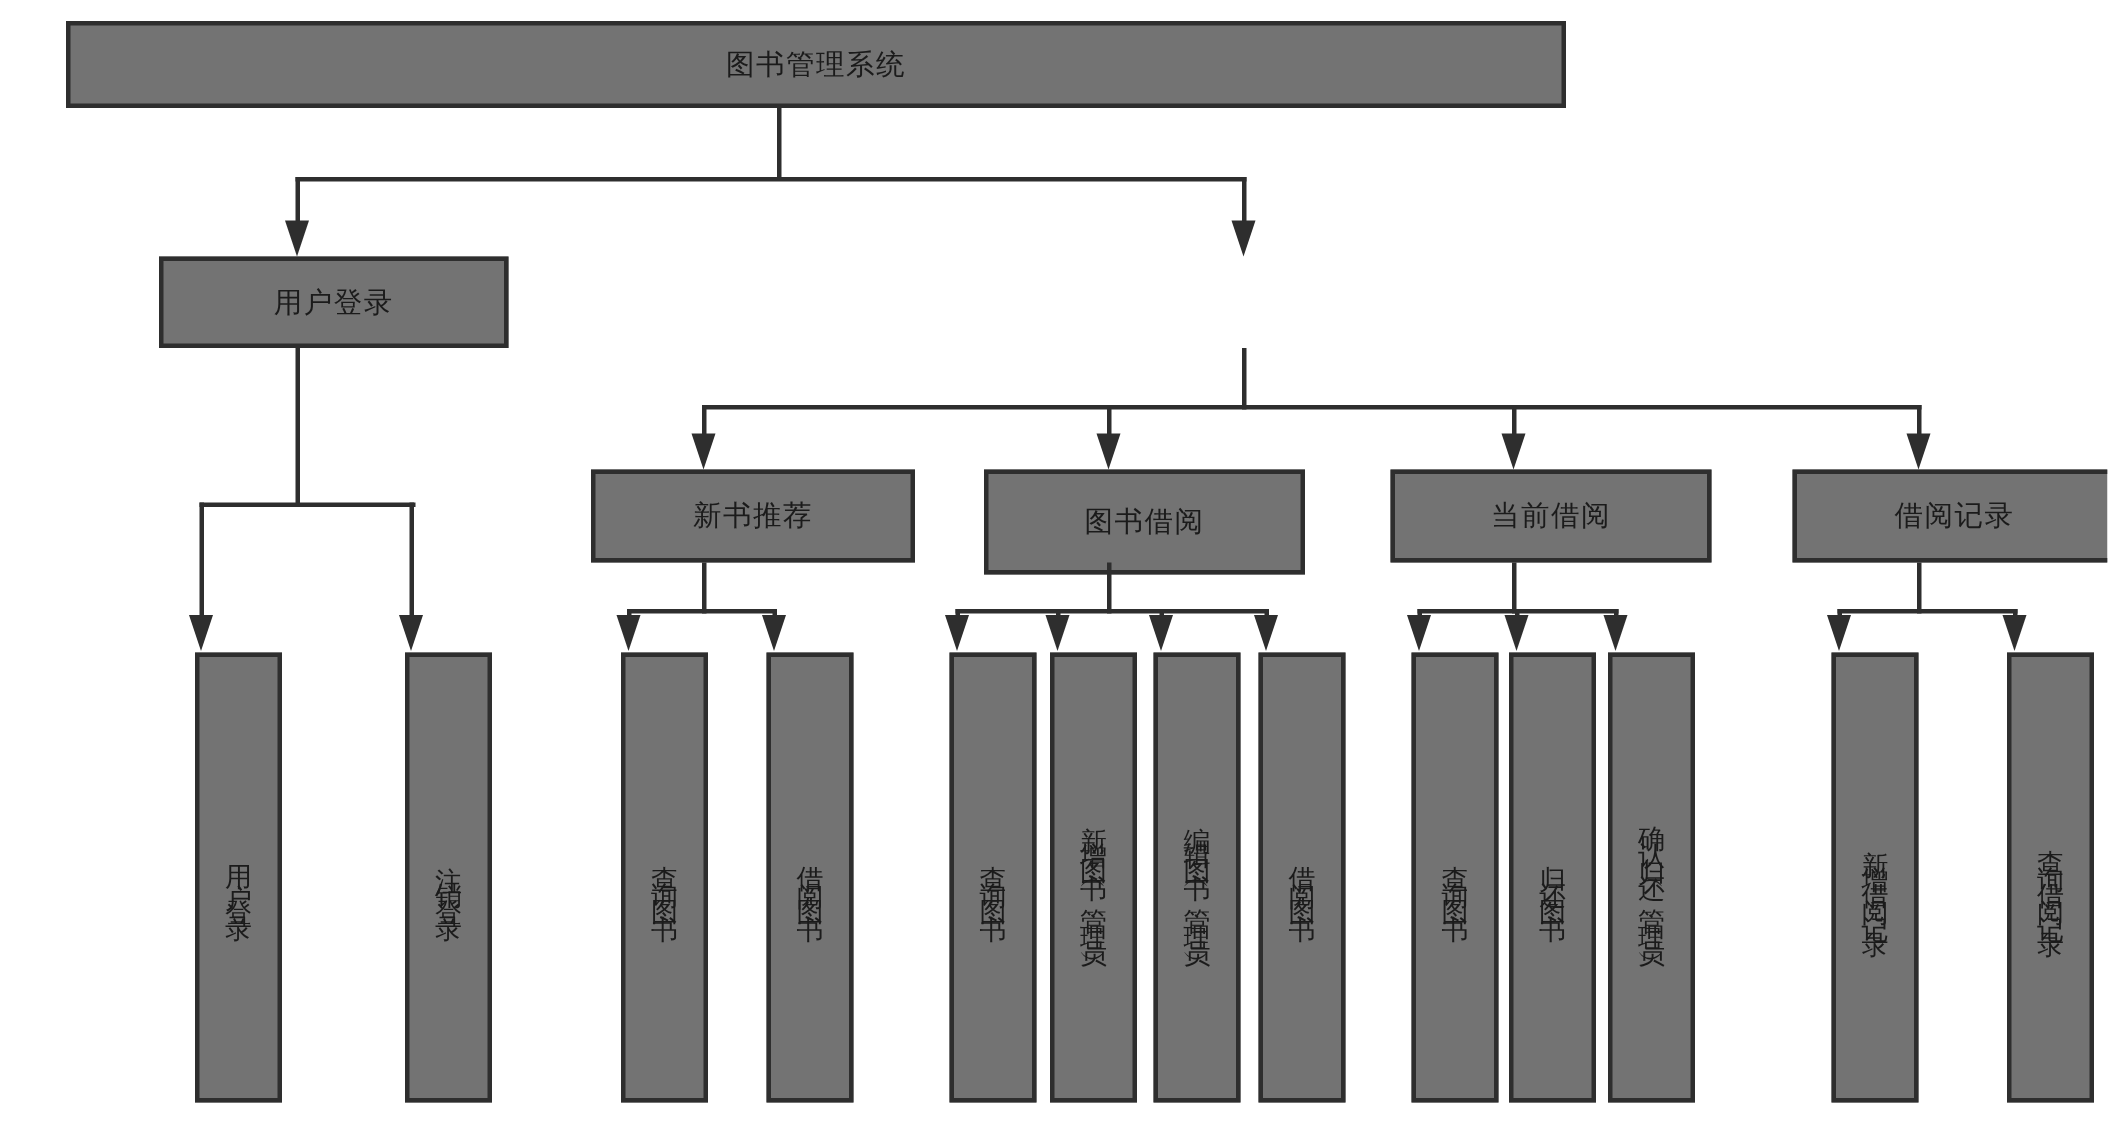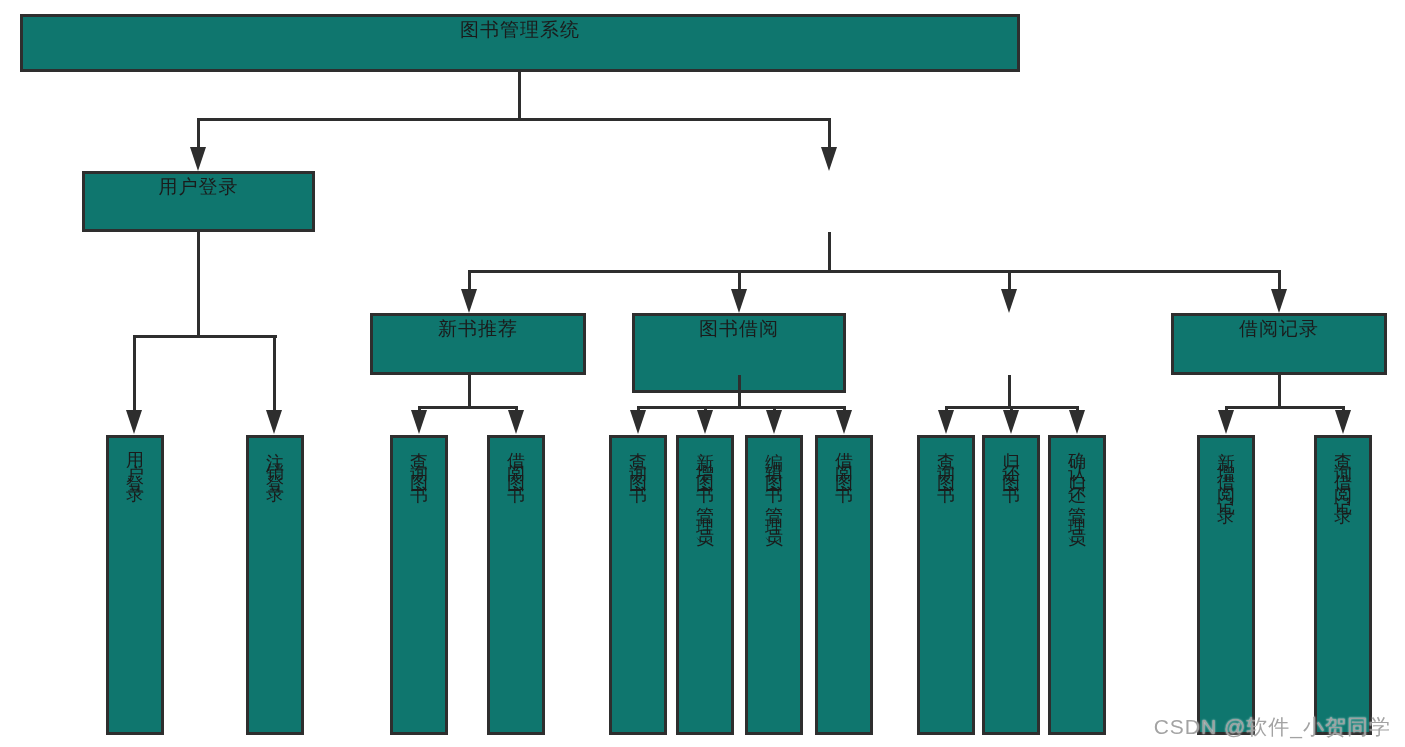--- a/index.html
+++ b/index.html
@@ -1,24 +1,24 @@
 <!DOCTYPE html>
 <html><head>
 <meta charset="utf-8">
 <style>
   html,body { margin:0; padding:0; background:#ffffff; }
   .stage {
     position:relative; width:1405px; height:747px; background:#ffffff;
     font-family:"Liberation Sans","DejaVu Sans",sans-serif; overflow:hidden;
   }
   .box {
-    position:absolute; box-sizing:border-box; background:#0f766e;
+    position:absolute; box-sizing:border-box; background:#737373;
     border:3px solid #2e2e2e; color:#1b1b1b;
-    display:flex; align-items:flex-start; justify-content:center;
-    font-size:19px; letter-spacing:1px; white-space:nowrap;
+    display:flex; align-items:center; justify-content:center;
+    font-size:19px; letter-spacing:1px; white-space:nowrap;margin-left:24px;
   }
   .leaf { top:435px; width:58px; height:300px; }
   .leaf .vt {
     writing-mode:vertical-rl; text-orientation:mixed;
     font-size:18px; line-height:1; letter-spacing:11px; white-space:nowrap;
   }
   .hline { position:absolute; height:3px; background:#2e2e2e; }
   .vline { position:absolute; width:3px; background:#2e2e2e; }
   .arr {
     position:absolute; width:0; height:0;
@@ -65,22 +65,25 @@
   <div class="vline" style="left:738px;  top:270px; height:22px;"></div>
   <div class="arr" style="left:731px;  top:289px;"></div>
   <div class="vline" style="left:1008px; top:270px; height:22px;"></div>
   <div class="arr" style="left:1001px; top:289px;"></div>
   <div class="vline" style="left:1278px; top:270px; height:22px;"></div>
   <div class="arr" style="left:1271px; top:289px;"></div>
 
   <div class="box" style="left:370px; top:313px; width:216px; height:62px;">
     <span>新书推荐</span>
   </div>
-  <div class="box" style="left:632px; top:313px; width:214px; height:80px;">
+  <div class="box" style="left:632px; top:313px; width:214px; height:70px;">
     <span>图书借阅</span>
+  </div>
+  <div class="box" style="left:903px; top:313px; width:214px; height:62px;">
+    <span>当前借阅</span>
   </div>
   <div class="box" style="left:1171px; top:313px; width:216px; height:62px;">
     <span>借阅记录</span>
   </div>
 
   <div class="vline" style="left:468px; top:375px; height:34px;"></div>
   <div class="hline" style="left:418px; top:406px; width:100px;"></div>
   <div class="vline" style="left:418px; top:406px; height:8px;"></div>
   <div class="arr" style="left:411px; top:410px;"></div>
   <div class="vline" style="left:515px; top:406px; height:8px;"></div>
@@ -150,15 +153,14 @@
     <span class="vt">确认归还（管理员）</span>
   </div>
 
   <div class="box leaf" style="left:1197px;">
     <span class="vt">新增借阅记录</span>
   </div>
   <div class="box leaf" style="left:1314px;">
     <span class="vt">查询借阅记录</span>
   </div>
 
-  <div class="watermark">CSDN @软件_小贺同学</div>
 
 </div>
 
 </body></html>

